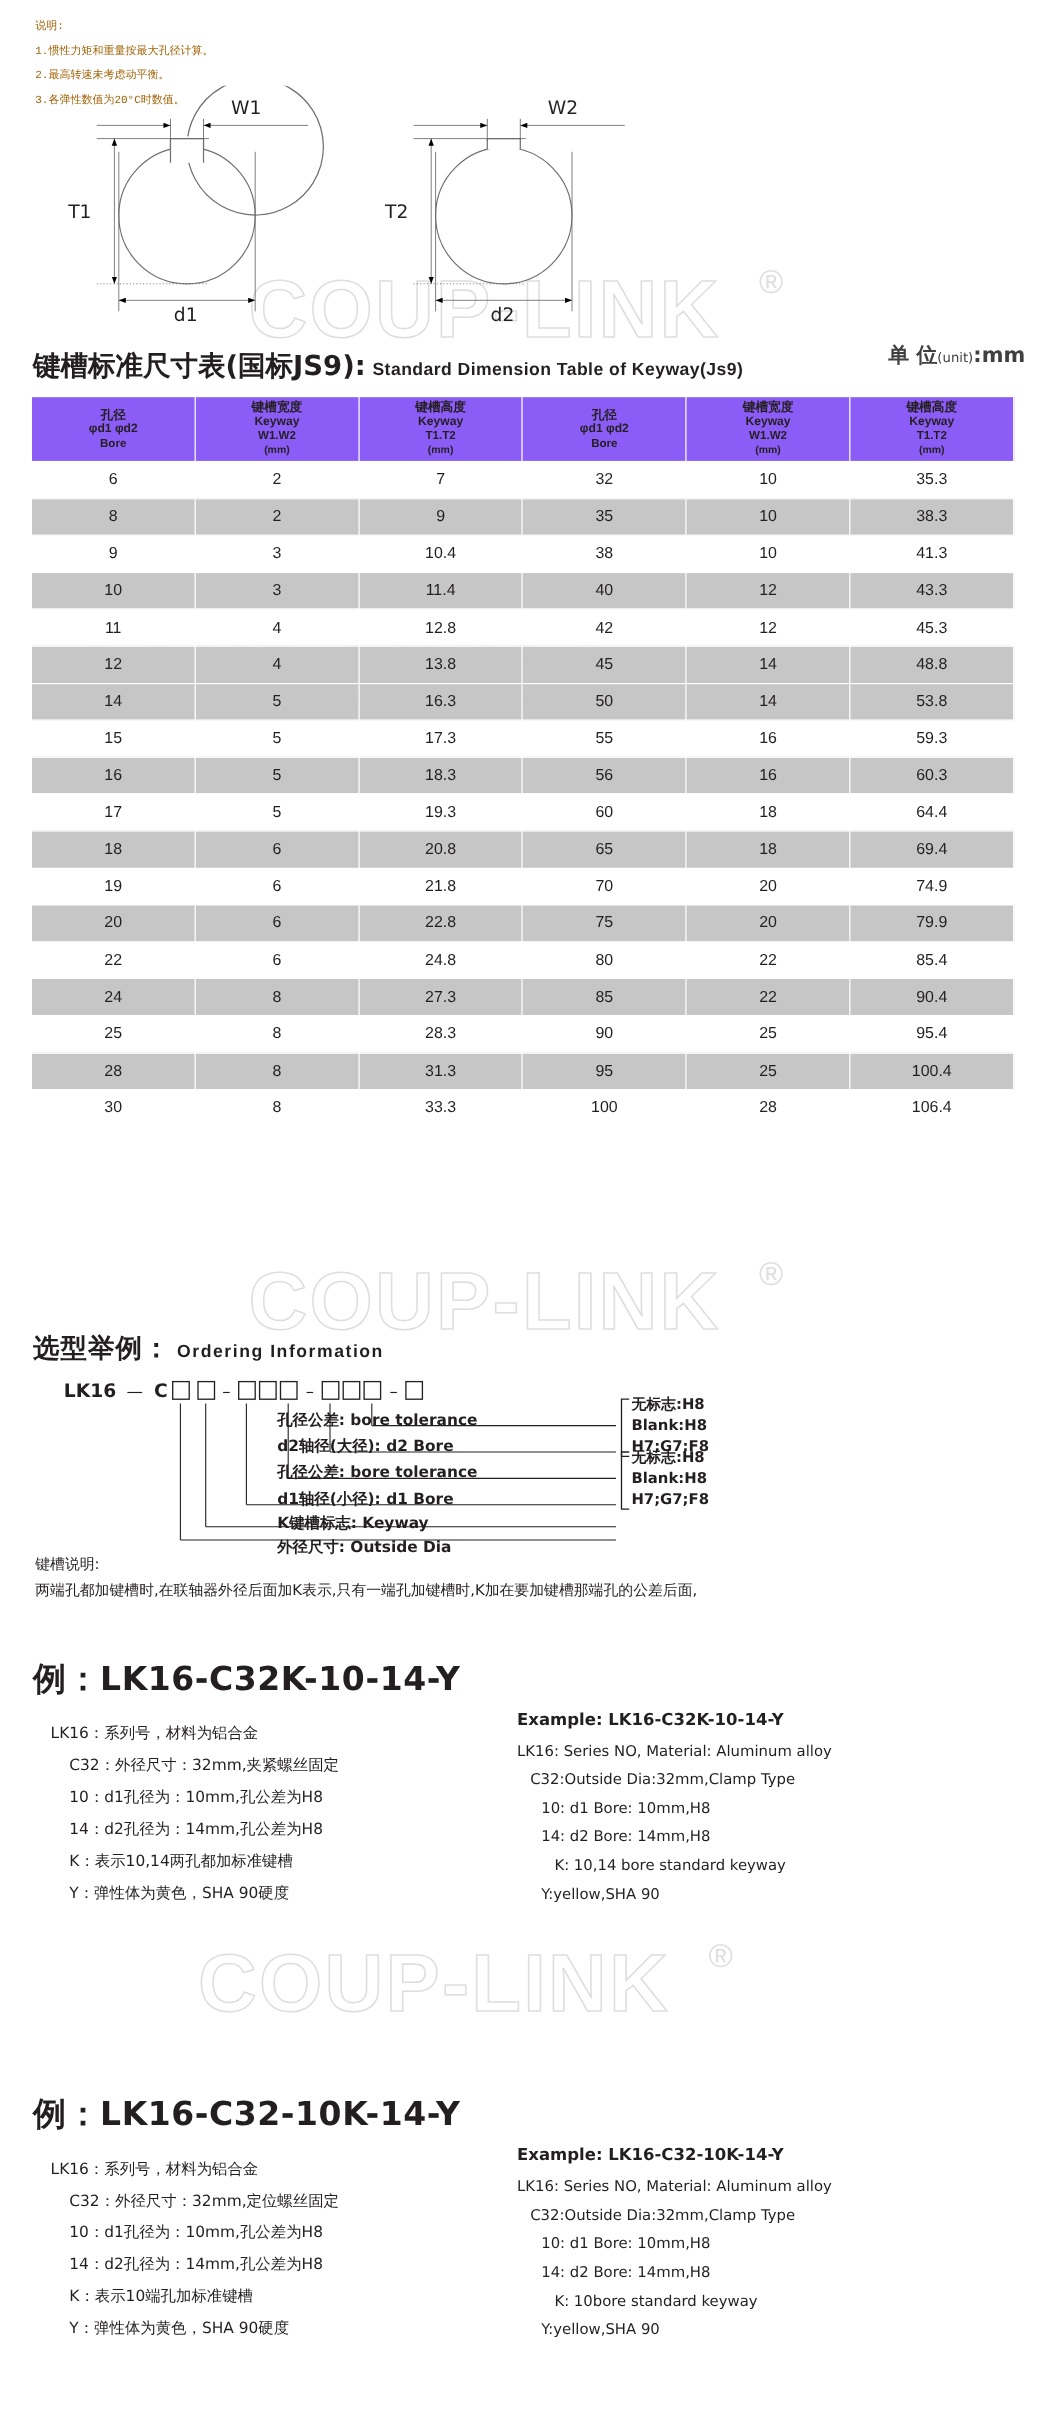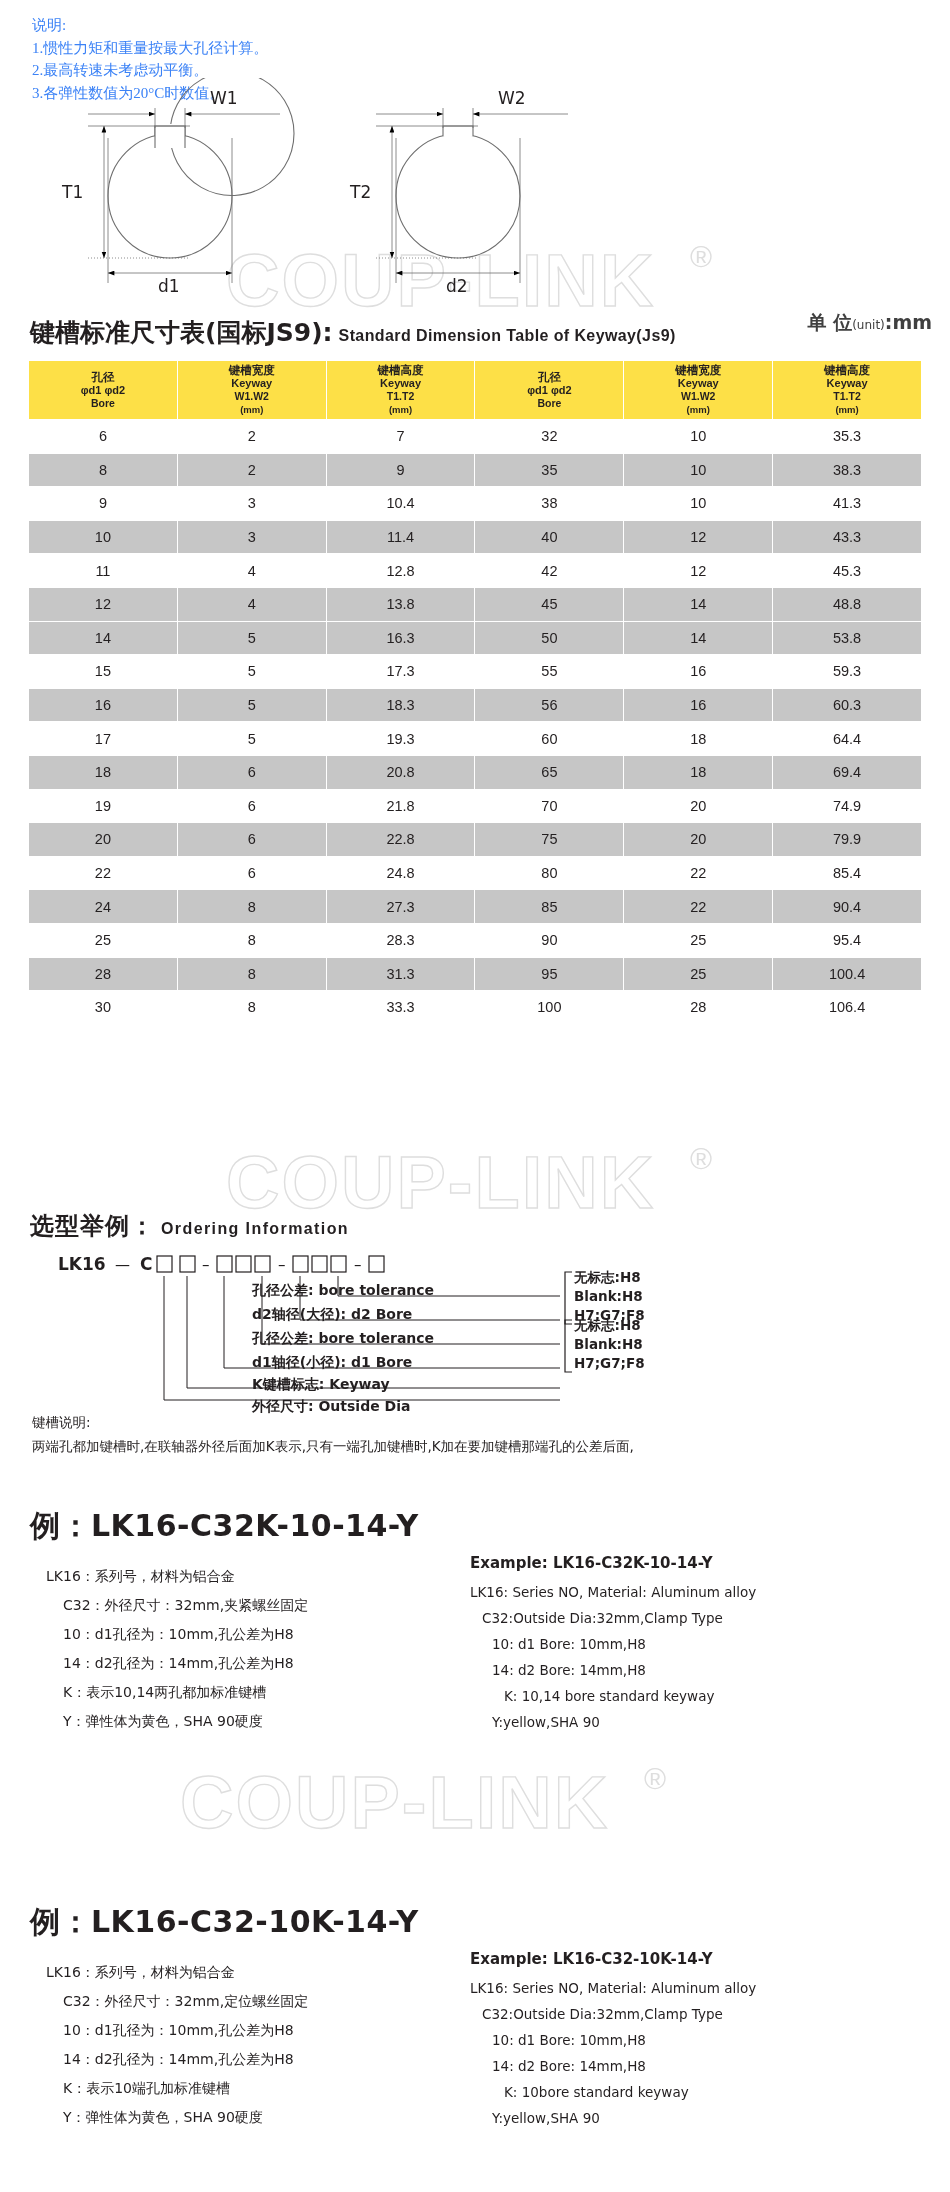--- a/index.html
+++ b/index.html
@@ -49,24 +49,24 @@
   .wm3r{left:690px;top:1142px;}
   .wm4{left:180px;top:1760px;font-size:74px;}
   .wm4r{left:644px;top:1762px;}
 
   .content{position:relative;z-index:2;}
 
   
   .notes{
     position:absolute;
     left:32px;top:14px;
-    font-size:15px;
+    font-size:10px;
     line-height:22.5px;
-    color:#3b82f6;
-    font-family:Liberation Serif, serif;
+    color:#a16207;
+    font-family:Liberation Mono, monospace;
   }
   .notes div{white-space:nowrap;}
 
   
   .drawing{
     position:absolute;
     left:0;top:78px;
     width:950px;height:230px;
   }
 
@@ -103,21 +103,21 @@
   
   table.kw{
     position:absolute;
     left:28px;top:360px;
     width:894px;
     border-collapse:collapse;
     font-size:14px;
     table-layout:fixed;
   }
   table.kw th{
-    background:#fde047;
+    background:#8b5cf6;
     border:1px solid #ffffff;
     height:54px;
     font-weight:700;
     line-height:13px;
     padding:2px 0;
     color:#231f20;
   }
   table.kw th .h-cn{font-size:11.5px;display:block;font-family:"DejaVu Sans",sans-serif;}
   table.kw th .h-en{font-size:11px;display:block;}
   table.kw th .h-sub{font-size:10.5px;display:block;}

